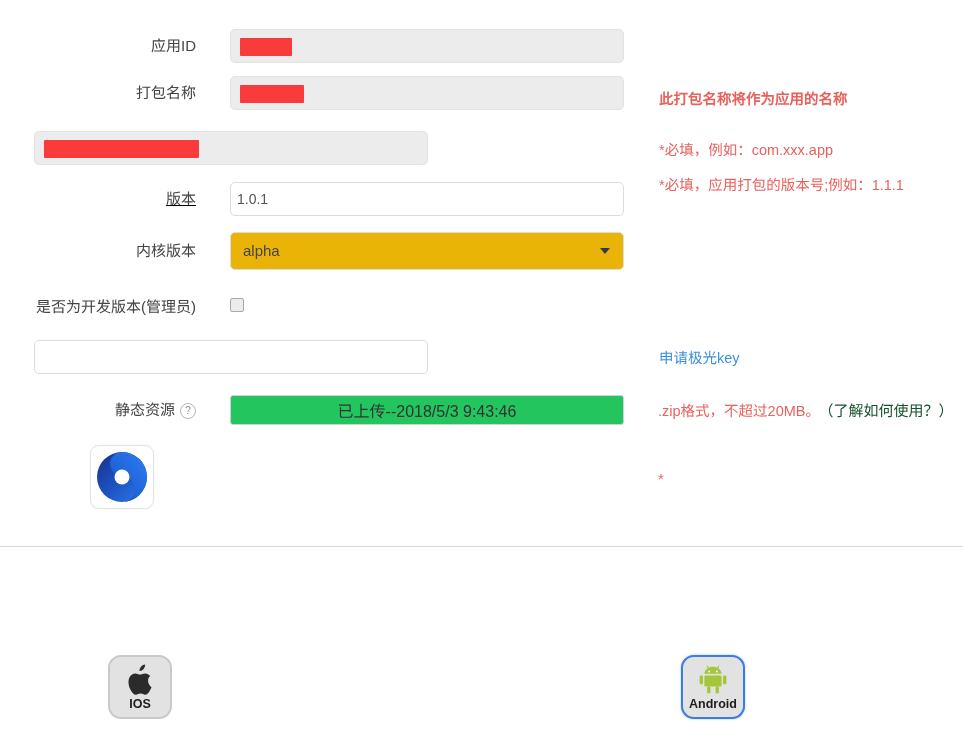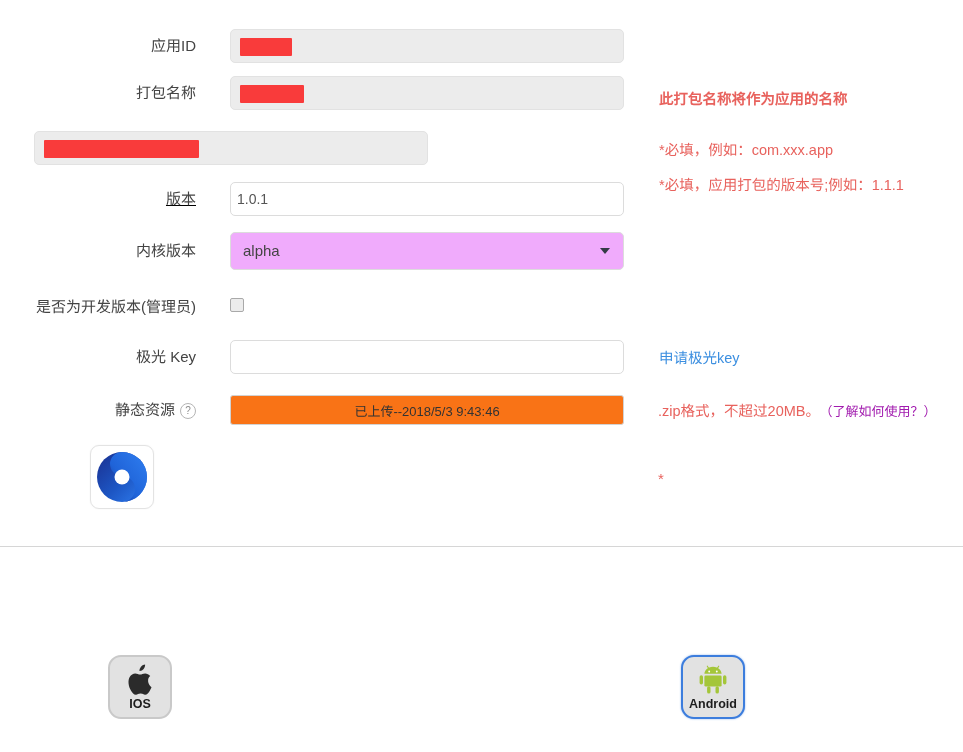--- a/index.html
+++ b/index.html
@@ -78,21 +78,21 @@
     border-radius: 1px;
   }
 
   
   .sel {
     box-sizing: border-box;
     width: 394px;
     height: 38px;
     border: 1px solid #dcdcdc;
     border-radius: 5px;
-    background: #f0abfc;
+    background: #eab308;
     font-size: 15px;
     color: #444444;
     padding: 0 12px;
     line-height: 36px;
     position: relative;
   }
   .sel .caret {
     position: absolute;
     right: 13px;
     top: 50%;
@@ -101,24 +101,24 @@
     border-left: 5px solid transparent;
     border-right: 5px solid transparent;
     border-top: 6px solid #333a45;
   }
 
   
   .upload-box {
     box-sizing: border-box;
     width: 394px;
     height: 30px;
-    background: #f97316;
+    background: #22c55e;
     border: 1px solid #d2d2d2;
     border-radius: 3px;
-    font-size: 13px;
+    font-size: 16px;
     color: #333333;
     display: flex;
     align-items: center;
     justify-content: center;
     cursor: pointer;
   }
 
   
   .cbx {
     width: 14px;
@@ -149,21 +149,21 @@
   }
 
   
   .hint {
     position: absolute;
     font-size: 14.5px;
     white-space: nowrap;
   }
   .hint-red  { color: #e8625d; }
   .hint-link { color: #3c8fe0; cursor: pointer; }
-  .hint-sub  { font-size: 13px; color: #a21caf; cursor: pointer; margin-top: 24px; }
+  .hint-sub  { font-size: 15px; color: #14532d; cursor: pointer; margin-top: 24px; }
   .hint-star { color: #e8625d; font-size: 15px; }
 
   
   .icon-preview {
     width: 64px;
     height: 64px;
     background: #ffffff;
     border: 1px solid #e3e3e3;
     border-radius: 9px;
     box-sizing: border-box;
@@ -265,21 +265,20 @@
     </div>
 
     <div class="row" style="top:290px;">
       <div class="label">是否为开发版本(管理员)</div>
       <div class="field-wrap" style="margin-left:10px;">
         <span class="cbx"></span>
       </div>
     </div>
 
     <div class="row" style="top:340px;">
-      <div class="label">极光 Key</div>
       <div class="field-wrap">
         <input class="inp" type="text" value="" style="">
       </div>
     </div>
     <div class="hint hint-link" style="left:659px; top:346px;">申请极光key</div>
 
     <div class="row" style="top:393px;">
       <div class="label">
         <span>静态资源</span><span class="help-icon">?</span>
       </div>

